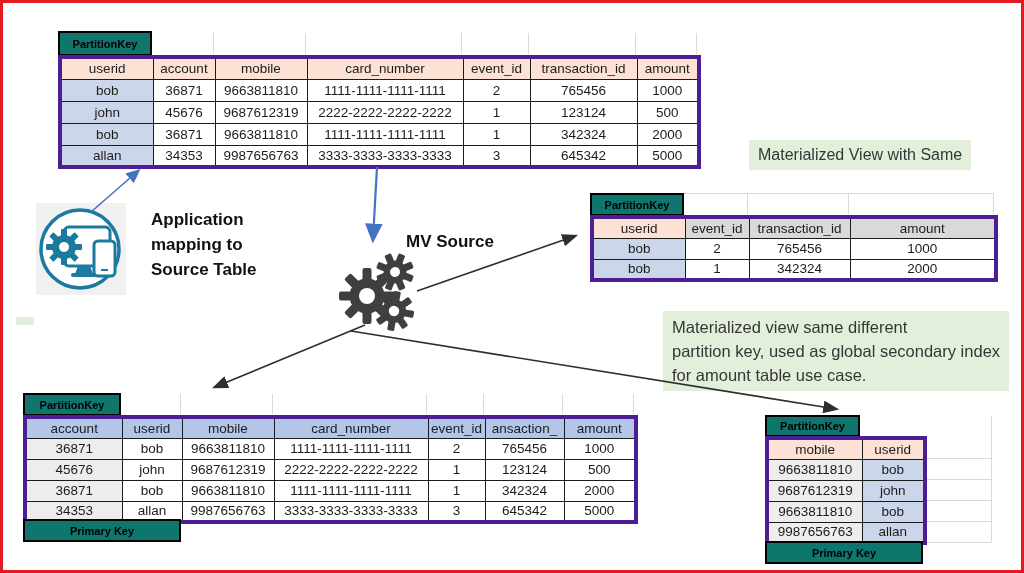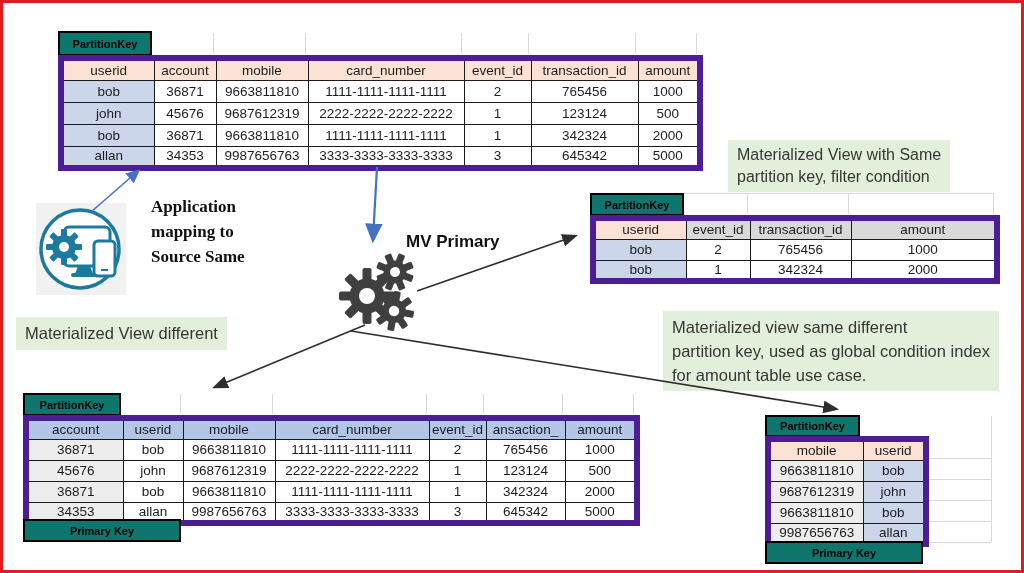--- a/index.html
+++ b/index.html
@@ -10,21 +10,21 @@
   }
   
   .keybox {
     position:absolute; background:#0f766e; border:2px solid #000;
     font-weight:bold; font-size:11px; color:#000;
     display:flex; align-items:center; justify-content:center; white-space:nowrap;
   }
   
   table.dtab {
     position:absolute; border-collapse:collapse; table-layout:fixed;
-    font-size:13.5px; color:#1c1c1c; border:6px solid #4c1d95;
+    font-size:13.5px; color:#1c1c1c; border:4px solid #4c1d95;
   }
   table.dtab td, table.dtab th {
     border:1px solid #1a1a1a; text-align:center; font-weight:normal;
     white-space:nowrap; overflow:hidden; padding:0 1px; background:#fff;
   }
   table.tabA td, table.tabA th { height:22px; }
   table.tabB td, table.tabB th { height:21px; }
   table.tabC td, table.tabC th { height:21px; }
   table.tabD td, table.tabD th { height:21px; }
   
@@ -137,23 +137,22 @@
           <td>34353</td>
           <td>9987656763</td>
           <td>3333-3333-3333-3333</td>
           <td>3</td>
           <td>645342</td>
           <td>5000</td>
         </tr>
       </tbody>
   </table>
 
-  <div class="green-label" style="left:725px;top:137px;">
+  <div class="green-label" style="left:746px;top:137px;">
     <div>Materialized View with Same</div>
-    <div>partition key, filter condition</div>
   </div>
   <div class="keybox" style="left:587px;top:190px;width:94px;height:23px;">PartitionKey</div>
   <table class="dtab tabB" style="left:587px;top:212px;width:404px;">
     <colgroup>
       <col style="width:93px">
         <col style="width:64px">
         <col style="width:101px">
         <col style="width:146px">
     </colgroup>
     <thead>
@@ -174,21 +173,20 @@
         <tr>
           <td>bob</td>
           <td>1</td>
           <td>342324</td>
           <td>2000</td>
         </tr>
       </tbody>
   </table>
 
   <div class="green-label" style="left:13px;top:314px;font-size:16.5px;line-height:25px;">
-    <div>Materialized View different</div>
   </div>
   <div class="keybox" style="left:20px;top:390px;width:98px;height:23px;">PartitionKey</div>
   <table class="dtab tabC" style="left:20px;top:412px;width:611px;">
     <colgroup>
       <col style="width:97px">
         <col style="width:60px">
         <col style="width:92px">
         <col style="width:154px">
       <col style="width:57px">
         <col style="width:79px">
@@ -241,21 +239,21 @@
           <td>3</td>
           <td>645342</td>
           <td>5000</td>
         </tr>
       </tbody>
   </table>
   <div class="keybox" style="left:20px;top:516px;width:158px;height:23px;">Primary Key</div>
 
   <div class="green-label" style="left:660px;top:308px;font-size:16.5px;line-height:24px;">
     <div>Materialized view same different</div>
-    <div>partition key, used as global condition index</div>
+    <div>partition key, used as global secondary index</div>
     <div>for amount table use case.</div>
   </div>
   <div class="keybox" style="left:762px;top:412px;width:95px;height:22px;">PartitionKey</div>
   <table class="dtab tabD" style="left:762px;top:433px;width:158px;">
     <colgroup>
         <col style="width:95px">
         <col style="width:63px">
       </colgroup>
     <thead>
         <tr>
@@ -277,26 +275,26 @@
           <td>bob</td>
         </tr>
         <tr>
           <td>9987656763</td>
           <td>allan</td>
         </tr>
       </tbody>
   </table>
   <div class="keybox" style="left:762px;top:538px;width:158px;height:23px;">Primary Key</div>
 
-  <div class="caption" style="left:148px;top:191px;font-family:Liberation Serif, serif;">
+  <div class="caption" style="left:148px;top:204px;">
     <div>Application</div>
     <div>mapping to</div>
-    <div>Source Same</div>
+    <div>Source Table</div>
   </div>
-  <div class="caption" style="left:403px;top:226px;">MV Primary</div>
+  <div class="caption" style="left:403px;top:226px;">MV Source</div>
 
   <svg id="app-icon" width="90" height="92" viewBox="0 0 90 92">
     <rect x="0" y="0" width="90" height="92" fill="#f1f1f1"></rect>
     <circle cx="44" cy="46" r="39" fill="#ffffff" stroke="#1b7a9e" stroke-width="3.5"></circle>
     <rect x="28" y="24" width="46" height="39" rx="5" fill="none" stroke="#1b7a9e" stroke-width="3"></rect>
     <path d="M 42 63 L 39 71 L 57 71 L 54 63 Z" fill="#1b7a9e"></path>
     <rect x="35" y="70" width="26" height="4" rx="2" fill="#1b7a9e"></rect>
     <g fill="#1b7a9e" transform="translate(28,44)">
       <g>
         <rect x="-3" y="-18" width="6" height="8" rx="1"></rect>

